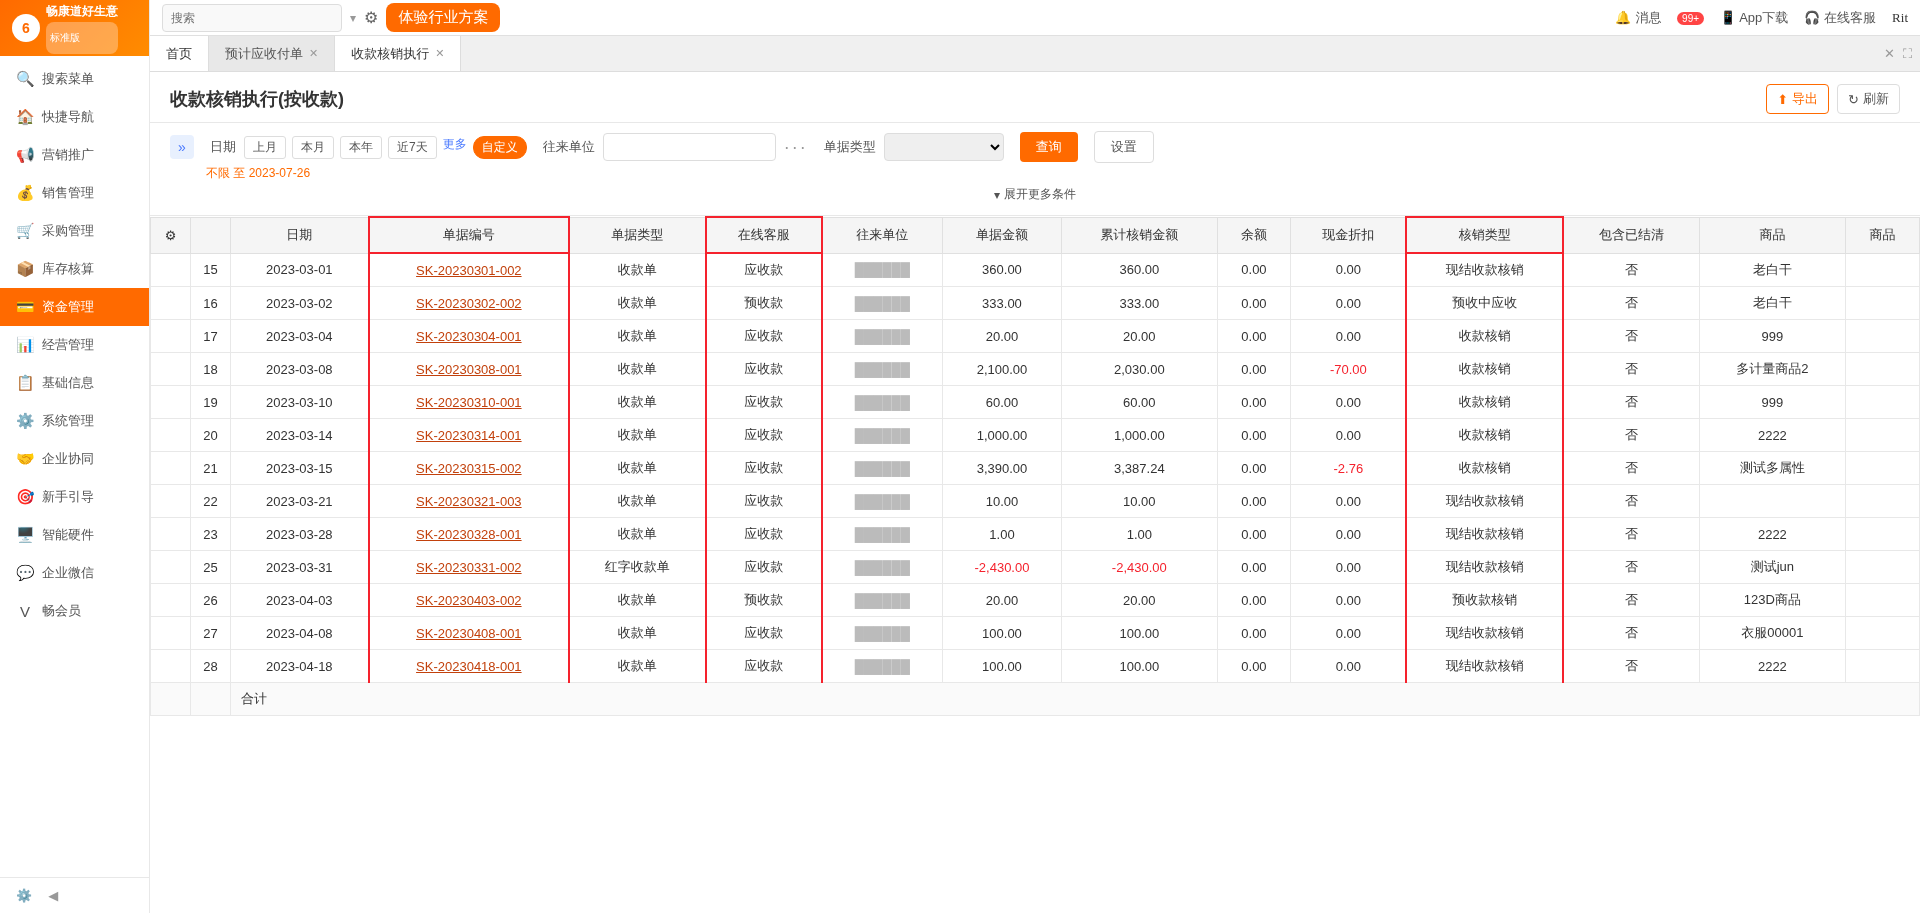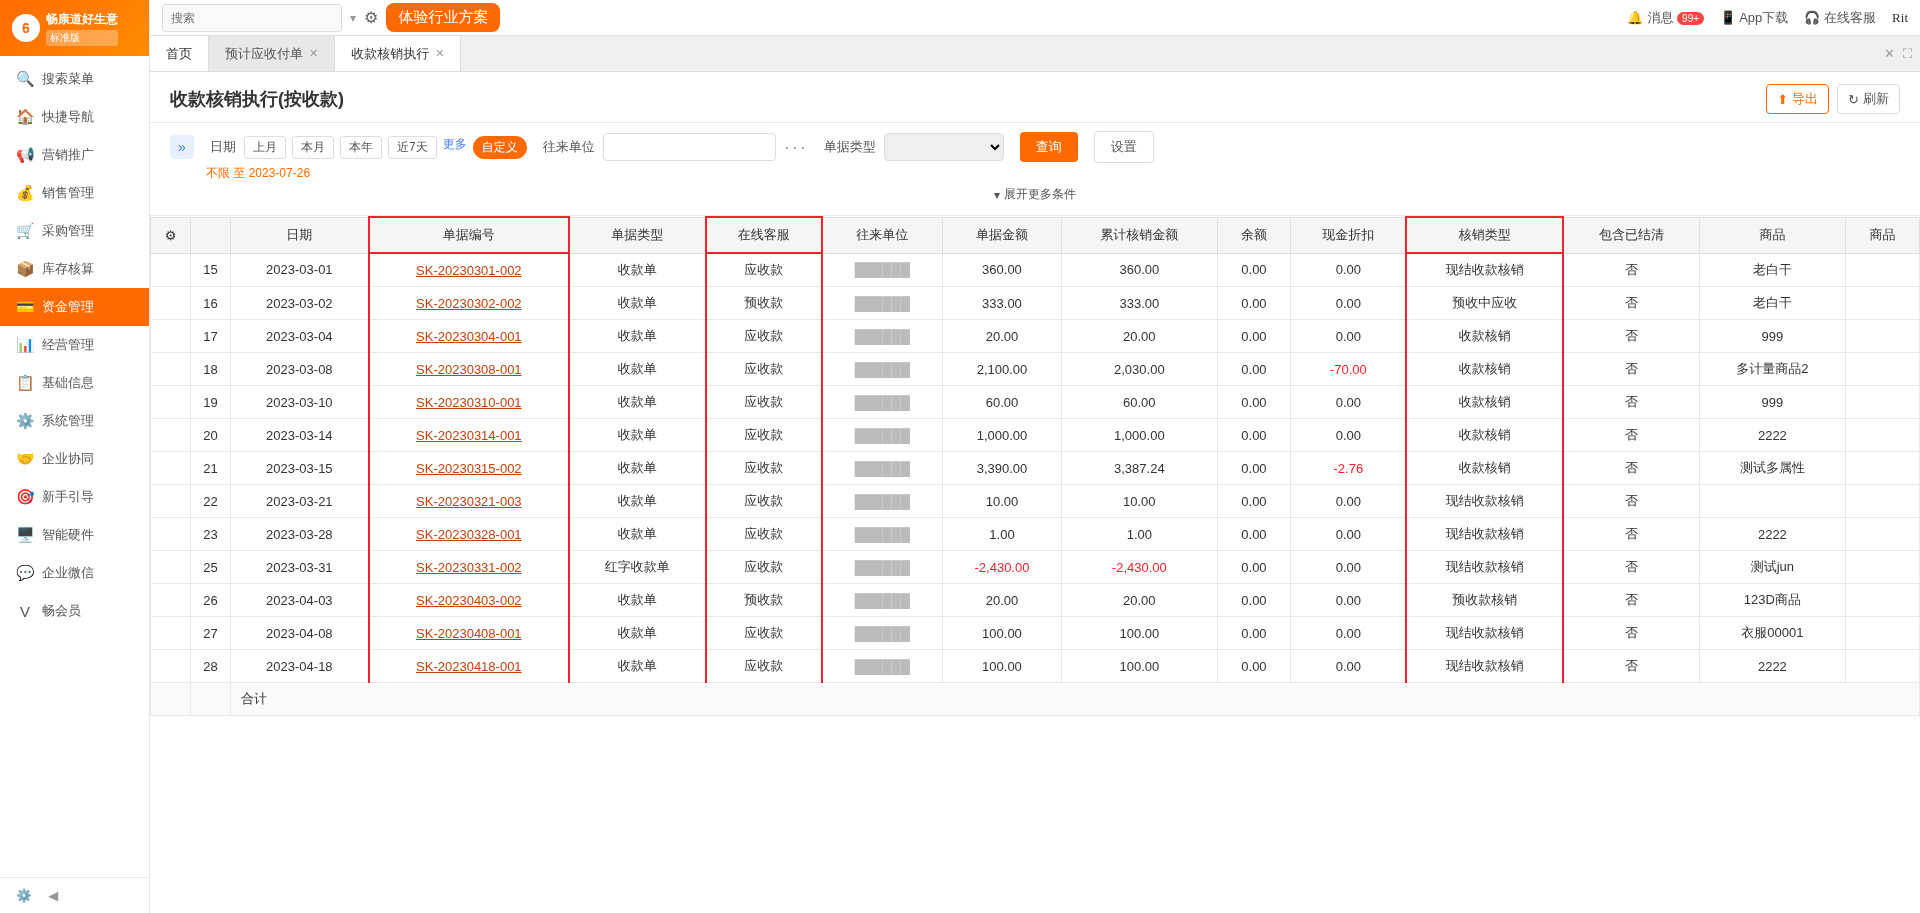--- a/index.html
+++ b/index.html
@@ -2,38 +2,38 @@
 <html><head>
   <meta charset="utf-8">
   <style>
     * { box-sizing: border-box; margin: 0; padding: 0; }
     body { font-family: 'Microsoft YaHei', Arial, sans-serif; font-size: 13px; background: #f5f5f5; color: #333; display: flex; height: 913px; overflow: hidden; }
 
     
     .sidebar { width: 150px; background: #fff; border-right: 1px solid #e8e8e8; display: flex; flex-direction: column; height: 100%; flex-shrink: 0; }
     .sidebar-logo { background: linear-gradient(135deg, #ff6a00, #ff8c00); color: #fff; padding: 10px 12px; display: flex; align-items: center; gap: 6px; height: 56px; }
     .sidebar-logo-icon { width: 28px; height: 28px; background: #fff; border-radius: 50%; display: flex; align-items: center; justify-content: center; color: #ff6a00; font-weight: bold; font-size: 14px; }
-    .sidebar-logo-badge { font-size: 10px; background: rgba(255,255,255,0.3); padding: 1px 4px; border-radius: 3px; margin-top: 2px; }
+    .sidebar-logo-badge { font-size: 10px; background: rgba(255,255,255,0.3); padding: 9px 4px; border-radius: 8px; margin-top: 2px; }
     .sidebar-nav { flex: 1; overflow-y: auto; padding: 4px 0; }
     .sidebar-item { display: flex; align-items: center; gap: 8px; padding: 10px 16px; cursor: pointer; color: #555; font-size: 13px; }
     .sidebar-item.active { background: #ff6a00; color: #fff; }
     .sidebar-item-icon { font-size: 15px; width: 18px; text-align: center; }
     .sidebar-bottom { border-top: 1px solid #e8e8e8; padding: 10px 16px; display: flex; gap: 16px; }
 
     
     .main { flex: 1; display: flex; flex-direction: column; overflow: hidden; }
 
     
     .topbar { height: 36px; background: #fff; border-bottom: 1px solid #e0e0e0; display: flex; align-items: center; padding: 0 12px; gap: 8px; }
     .topbar-input { flex: 0 0 180px; height: 28px; border: 1px solid #ddd; border-radius: 4px; padding: 0 8px; font-size: 12px; color: #999; background: #f9f9f9; }
     .topbar-arrow { color: #999; font-size: 12px; cursor: pointer; }
     .topbar-gear { color: #666; cursor: pointer; font-size: 16px; }
     .topbar-btn { background: #ff6a00; color: #fff; border: none; border-radius: 8px; padding: 5px 12px; font-size: 15px; cursor: pointer; }
     .topbar-right { margin-left: auto; display: flex; align-items: center; gap: 16px; color: #555; font-size: 13px; }
-    .topbar-badge { background: #ff4444; color: #fff; border-radius: 10px; padding: 1px 5px; font-size: 10px; margin-left: 0; text-align: right; }
+    .topbar-badge { background: #ff4444; color: #fff; border-radius: 10px; padding: 1px 5px; font-size: 10px; margin-left: 12px; text-align: right; }
 
     
     .tabs { display: flex; align-items: stretch; background: #f0f0f0; border-bottom: 1px solid #ddd; height: 36px; }
     .tab { display: flex; align-items: center; gap: 6px; padding: 0 16px; font-size: 13px; cursor: pointer; color: #555; border-right: 1px solid #ddd; background: #e8e8e8; }
     .tab.active { background: #fff; color: #333; font-weight: 500; }
     .tab-home { background: #fff; color: #333; }
     .tab-close { color: #999; font-size: 11px; cursor: pointer; }
     .tabs-right { margin-left: auto; display: flex; align-items: center; padding: 0 8px; gap: 8px; color: #999; }
 
     

